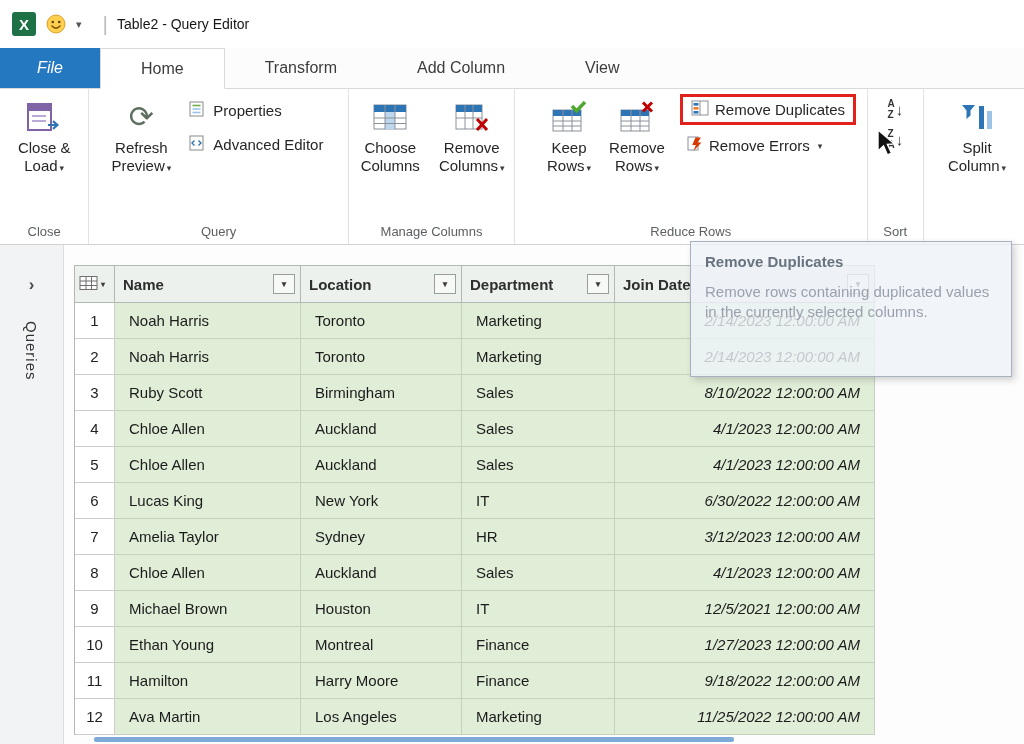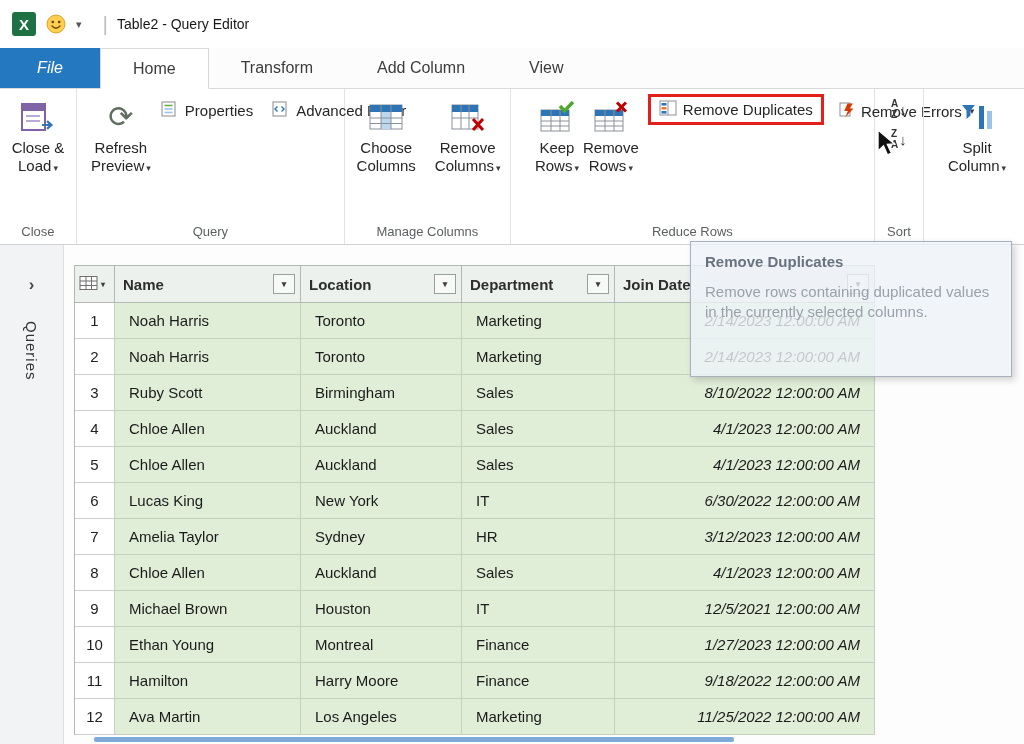--- a/index.html
+++ b/index.html
@@ -10,40 +10,40 @@
   .titlebar { height:48px; display:flex; align-items:center; padding-left:12px; gap:9px; background:#fff; }
   .xlicon { width:24px; height:24px; background:#1e7145; color:#fff; font-weight:bold; font-size:15px;
             display:flex; align-items:center; justify-content:center; border-radius:3px; }
   .smiley { display:flex; align-items:center; }
   .qat-dd { font-size:11px; color:#555; }
   .pipe { color:#bdbdbd; font-size:21px; margin-left:12px; font-weight:300; }
   .wtitle { font-size:14px; color:#161616; }
 
   
   .tabrow { height:41px; display:flex; align-items:stretch; background:#fcfcfc; border-bottom:1px solid #d9d9d9; }
-  .tab { padding:0 32px; display:flex; align-items:center; font-size:16px; color:#3c3c3c; cursor:default; }
+  .tab { padding:0 40px; display:flex; align-items:center; font-size:16px; color:#3c3c3c; cursor:default; }
   .tab.file { width:100px; padding:0; justify-content:center; background:#2478bf; color:#fff;font-style:italic; }
   .tab.active { background:#fff; border:1px solid #d9d9d9; border-bottom-color:#fff; margin-bottom:-1px; position:relative; z-index:2; }
 
   
   .ribbon { height:156px; background:#fff; border-bottom:1px solid #d2d2d2; display:flex; position:relative; }
   .rgroup { position:relative; border-right:1px solid #e2e2e2; padding:7px 4px 26px 4px; display:flex; align-items:flex-start; }
   .glabel { position:absolute; bottom:5px; left:0; right:0; text-align:center; font-size:13px; color:#5c6063; }
   .bigbtn { display:flex; flex-direction:column; align-items:center; font-size:15px; color:#262626; text-align:center; line-height:1.22; padding:2px 2px; }
   .bicon { height:38px; display:flex; align-items:center; justify-content:center; margin-bottom:3px; }
   .smbtn { display:flex; align-items:center; gap:6px; font-size:15px; color:#262626; padding:2px 4px; white-space:nowrap; }
   .dd { font-size:9px; color:#3d3d3d; margin-left:2px; }
   .g-close { width:92px; justify-content:center; }
   .g-query { width:268px; }
   .g-manage { width:166px; justify-content:center; gap:6px; }
   .g-reduce { width:364px; }
   .g-sort { width:58px; flex-direction:column; align-items:center; gap:7px; padding-top:9px; }
   .g-split { flex:1; border-right:none; justify-content:center; }
   .refresh-glyph { font-size:30px; color:#5f6f5f; line-height:1; }
-  .stack { display:flex; flex-direction:row; gap:11px; padding-top:3px; }
+  .stack { display:flex; flex-direction:column; gap:11px; padding-top:3px; }
   .q-stack { margin-left:4px; }
   .r-stack { margin-left:10px; }
   .kb { margin-left:18px; width:64px; }
   .rb { width:72px; }
   .hl-red { border:3px solid #e2211a; padding:3px 8px; margin:-5px 0 -2px -3px; background:#fff; }
   .sortbtn { display:flex; align-items:center; padding:1px 4px; }
   .lcol { display:flex; flex-direction:column; font-size:10px; font-weight:bold; color:#333; line-height:1.05; }
   .sarrow { font-size:15px; color:#333; margin-left:1px; }
 
   

